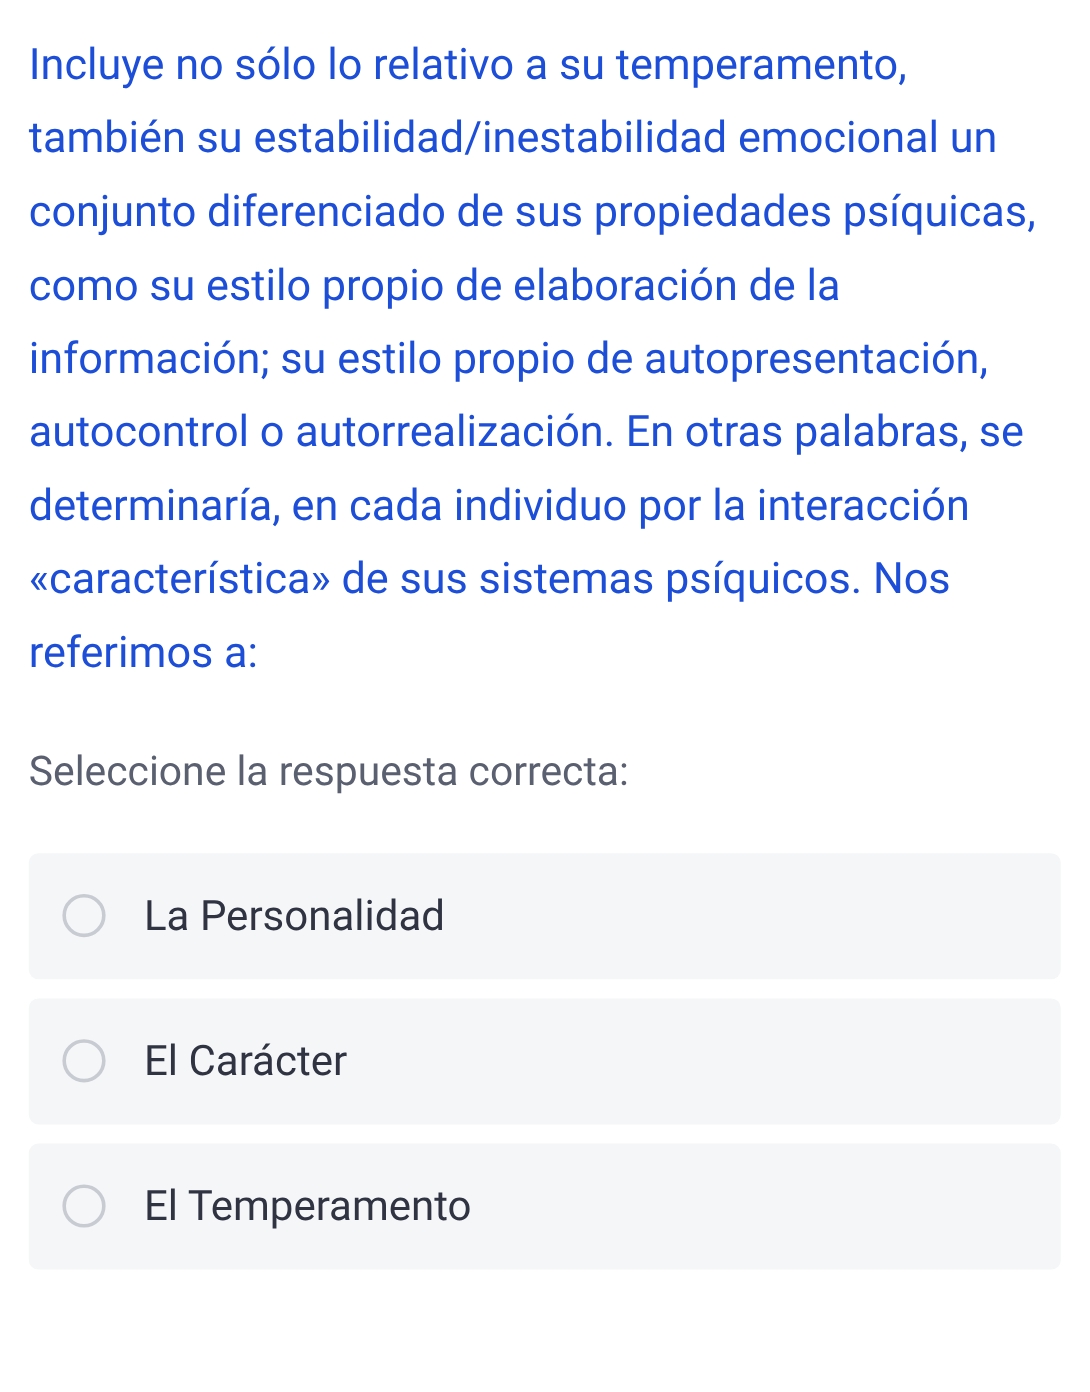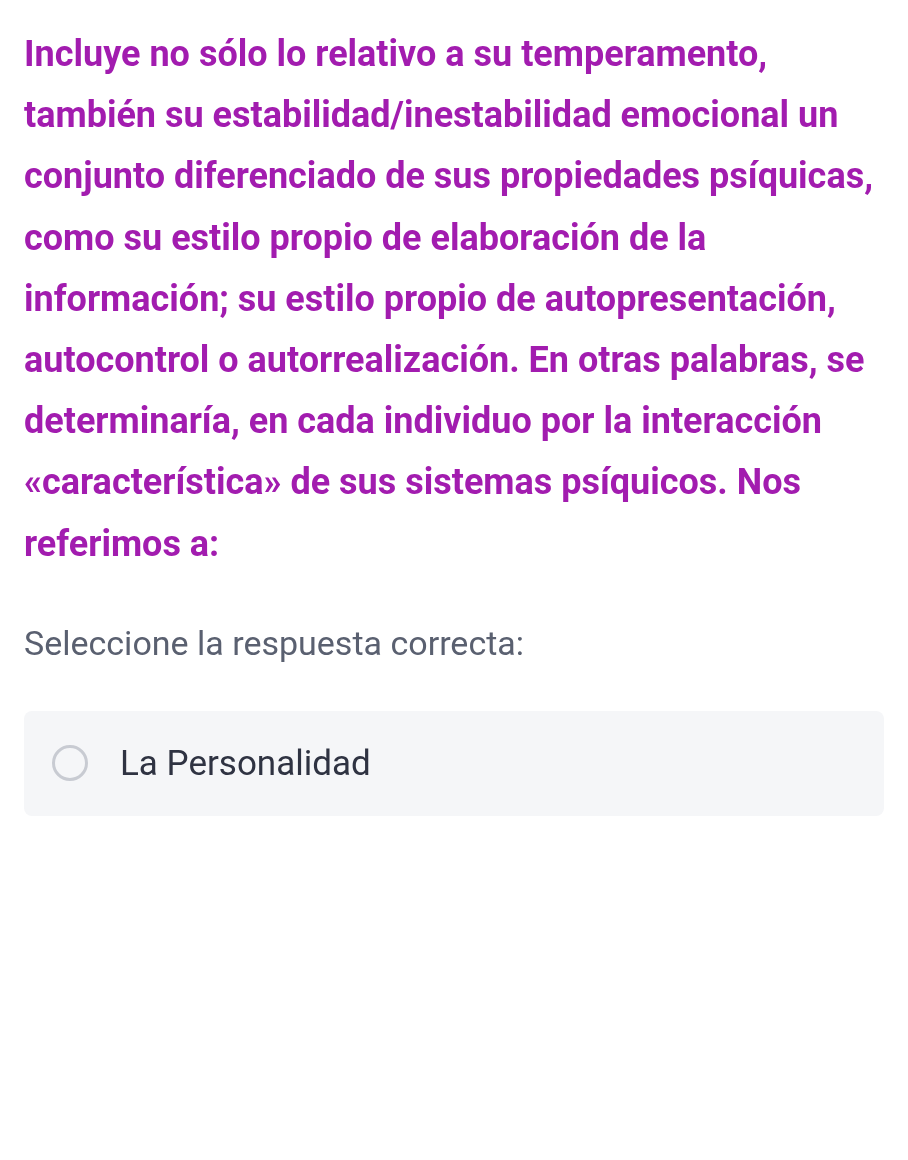--- a/index.html
+++ b/index.html
@@ -10,22 +10,22 @@
     body {
       font-family: -apple-system, BlinkMacSystemFont, 'Segoe UI', Roboto, Helvetica, Arial, sans-serif;
       background: #ffffff;
       padding: 24px;
       width: 908px;
       color: #3a3f52;
     }
     .question-text {
       font-size: 36px;
       line-height: 1.7;
-      color: #a21caf;
-      font-weight: 700;
+      color: #1d4ed8;
+      font-weight: 400;
       margin-bottom: 48px;
     }
     .instruction-text {
       font-size: 34px;
       color: #5a6070;
       font-weight: 400;
       margin-bottom: 48px;
     }
     .option {
       background: #f5f6f8;
@@ -56,14 +56,22 @@
 
 <div>
   <p class="question-text">Incluye no sólo lo relativo a su temperamento, también su estabilidad/inestabilidad emocional un conjunto diferenciado de sus propiedades psíquicas, como su estilo propio de elaboración de la información; su estilo propio de autopresentación, autocontrol o autorrealización. En otras palabras, se determinaría, en cada individuo por la interacción «característica» de sus sistemas psíquicos. Nos referimos a:</p>
   <p class="instruction-text">Seleccione la respuesta correcta:</p>
 
   <div class="option">
     <span class="radio-circle"></span>
     <span class="option-label">La Personalidad</span>
   </div>
 
+  <div class="option">
+    <span class="radio-circle"></span>
+    <span class="option-label">El Carácter</span>
+  </div>
 
+  <div class="option">
+    <span class="radio-circle"></span>
+    <span class="option-label">El Temperamento</span>
+  </div>
 </div>
 
 </body></html>

